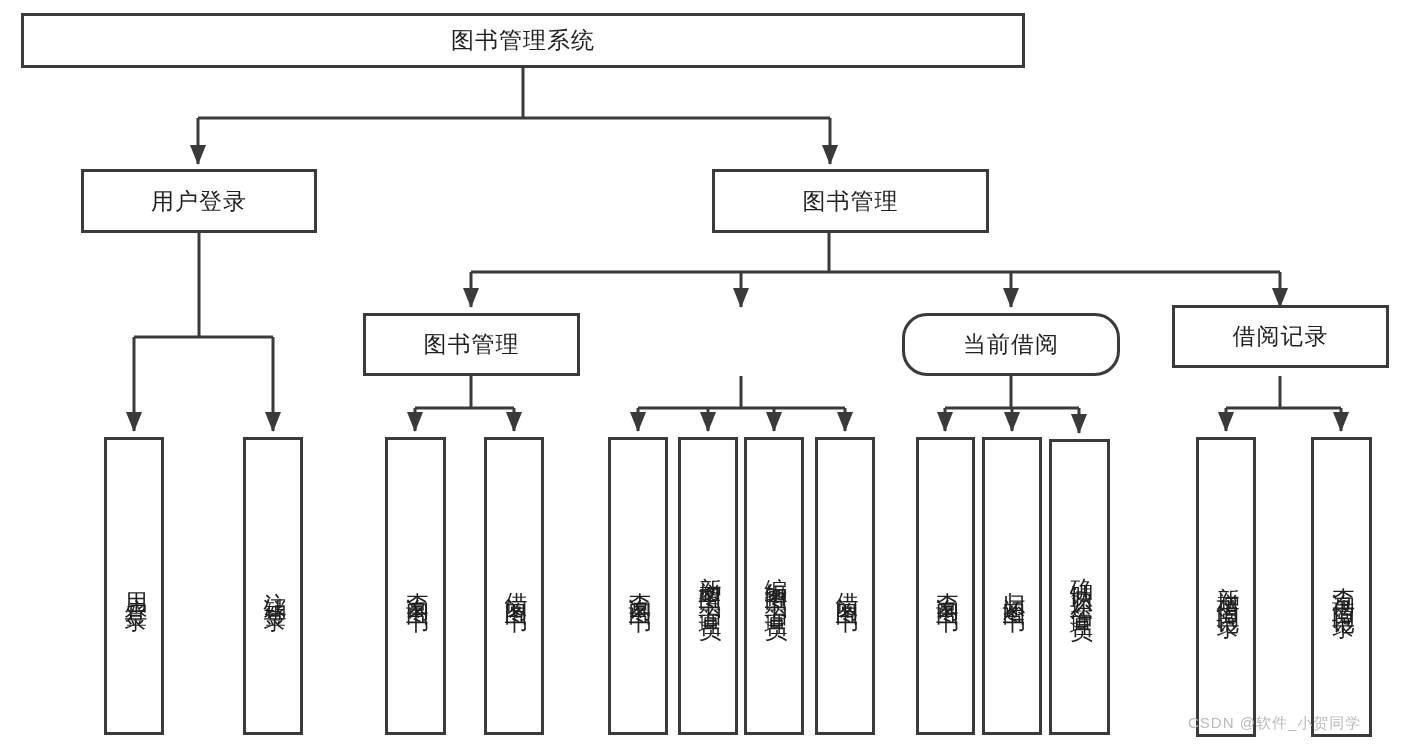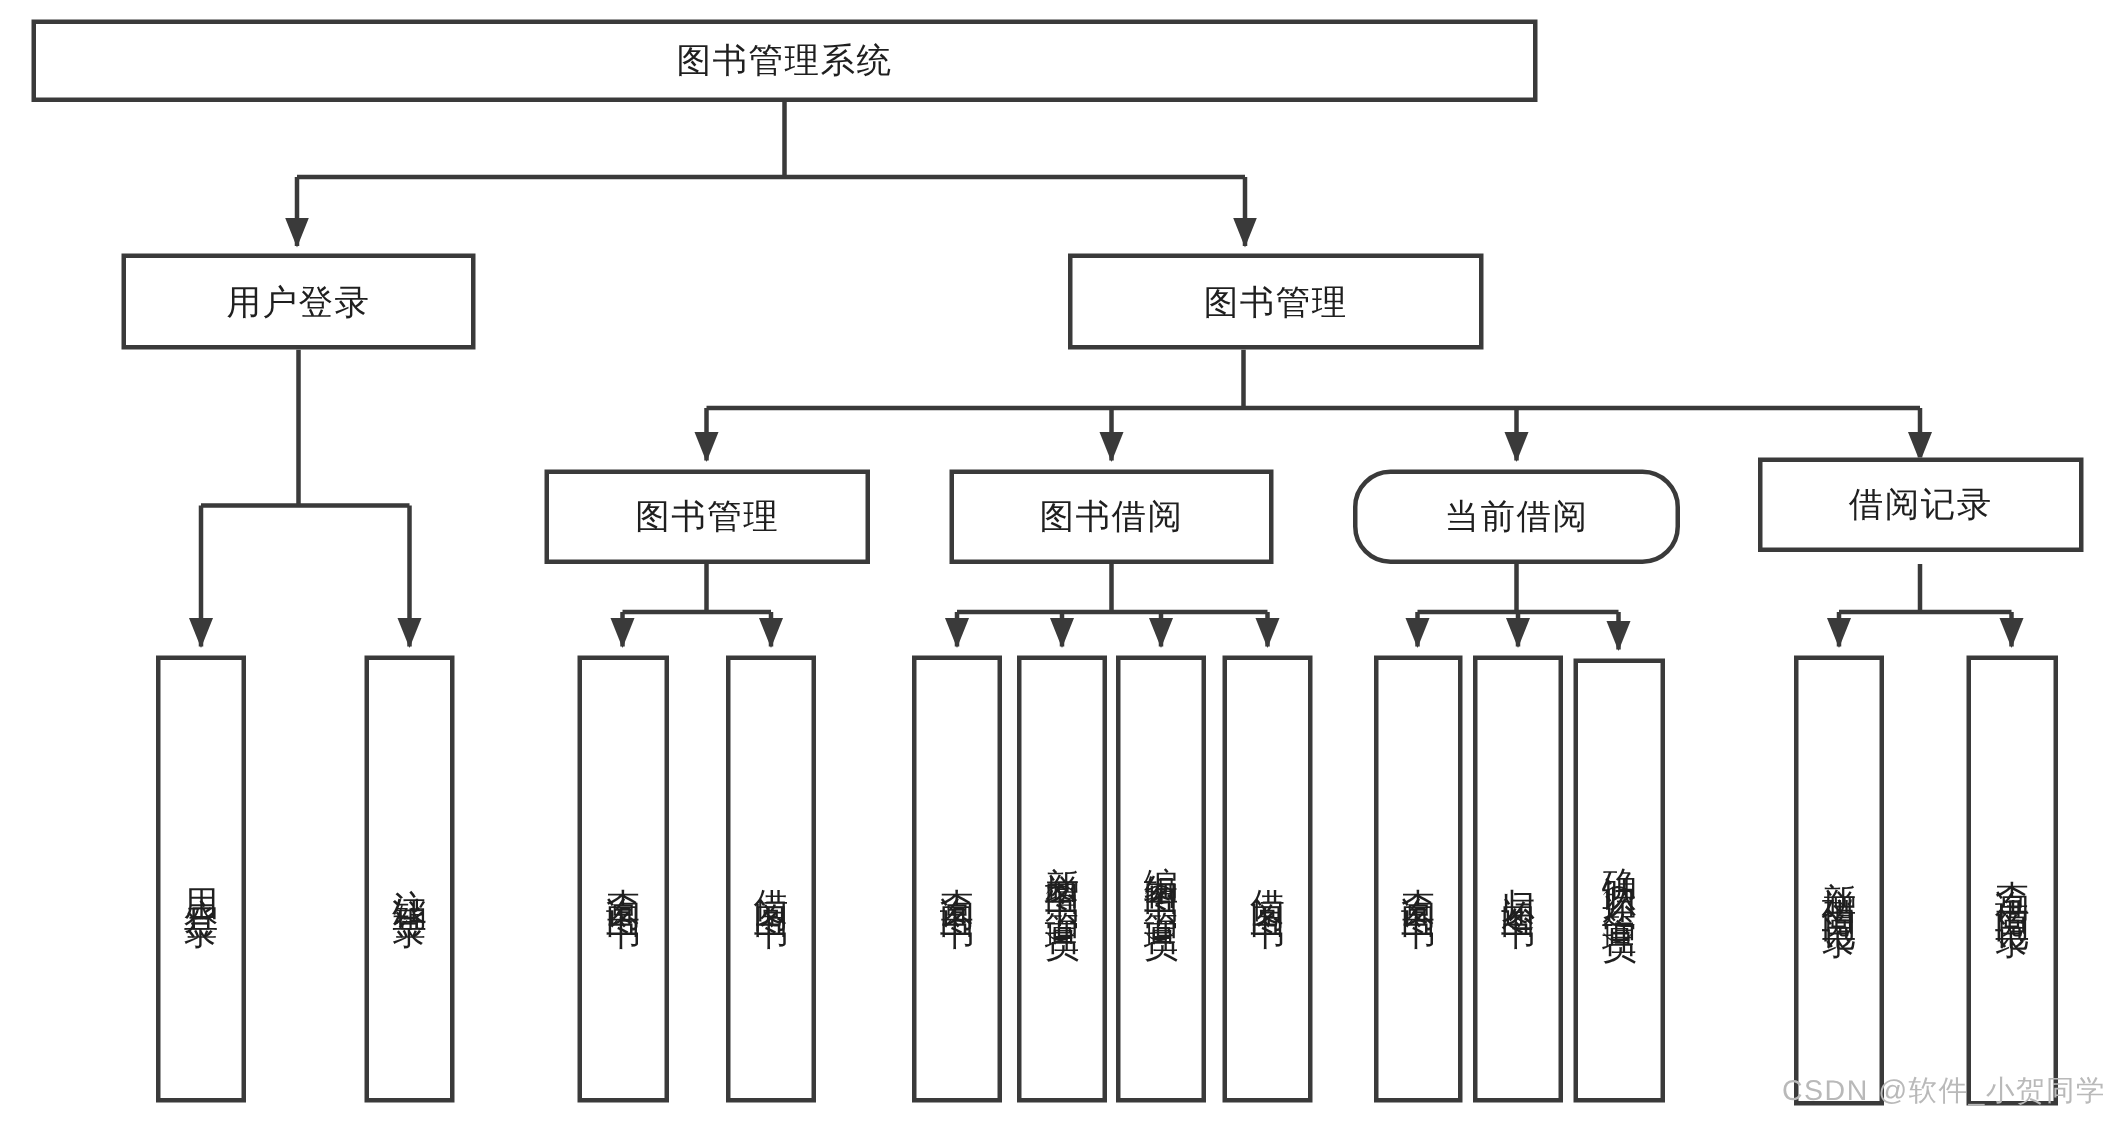--- a/index.html
+++ b/index.html
@@ -14,33 +14,34 @@
   .node {
     position:absolute;
     box-sizing:border-box;
     border:3px solid #3a3a3a;
     background:#ffffff;
     display:flex;
     align-items:center;
     justify-content:center;
     color:#1f1f1f;
     z-index:1;
+    font-family:Liberation Mono, monospace;
   }
   .hbox { font-size:23px; letter-spacing:1px; white-space:nowrap; }
   .vbox {
     writing-mode:vertical-rl;
     text-orientation:mixed;
     font-size:23px;
     letter-spacing:6px;
     line-height:1;
   }
   .watermark {
     position:absolute;
     left:1188px; top:714px;
-    font-size:19px;
+    font-size:15px;
     letter-spacing:1px;
     color:#b9b9b9;
     z-index:2;
     white-space:nowrap;
   }
 </style>
 </head>
 <body>
 
 <div class="canvas">
@@ -87,21 +88,20 @@
       <path d="M1341,408 V431" marker-end="url(#arrow)"></path>
     </g>
   </svg>
 
   <div class="node hbox" style="left:21px; top:13px; width:1004px; height:55px;">图书管理系统</div>
 
   <div class="node hbox" style="left:81px; top:169px; width:236px; height:64px;">用户登录</div>
   <div class="node hbox" style="left:712px; top:169px; width:277px; height:64px;">图书管理</div>
 
   <div class="node hbox" style="left:363px; top:313px; width:217px; height:63px;">图书管理</div>
-  <div class="node hbox" style="left:633px; top:313px; width:216px; height:63px;">图书借阅</div>
   <div class="node hbox" style="left:902px; top:313px; width:218px; height:63px;border-radius:25px;">当前借阅</div>
   <div class="node hbox" style="left:1172px; top:305px; width:217px; height:63px;">借阅记录</div>
 
   <div class="node vbox" style="left:104px; top:437px; width:60px; height:298px;">用户登录</div>
   <div class="node vbox" style="left:243px; top:437px; width:60px; height:298px;">注销登录</div>
 
   <div class="node vbox" style="left:385px; top:437px; width:61px; height:298px;">查询图书</div>
   <div class="node vbox" style="left:484px; top:437px; width:60px; height:298px;">借阅图书</div>
 
   <div class="node vbox" style="left:608px; top:437px; width:60px; height:298px;">查询图书</div>

